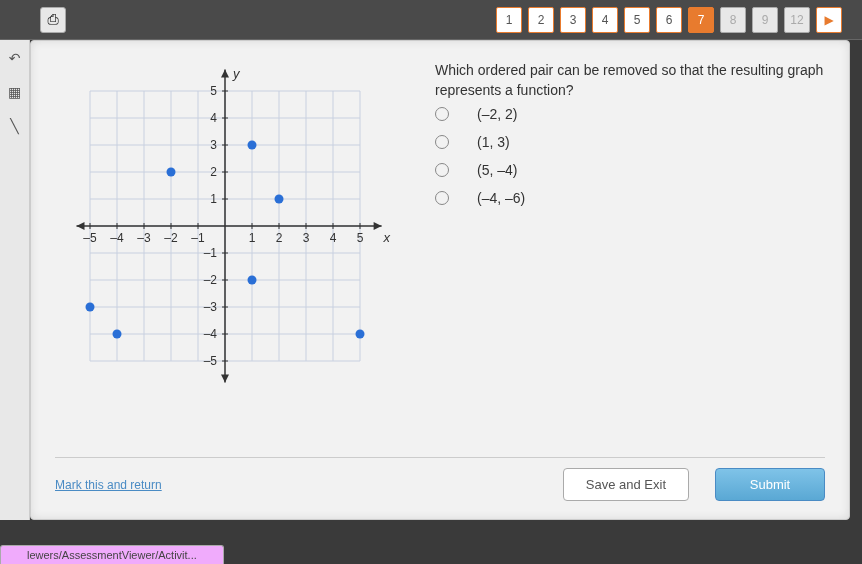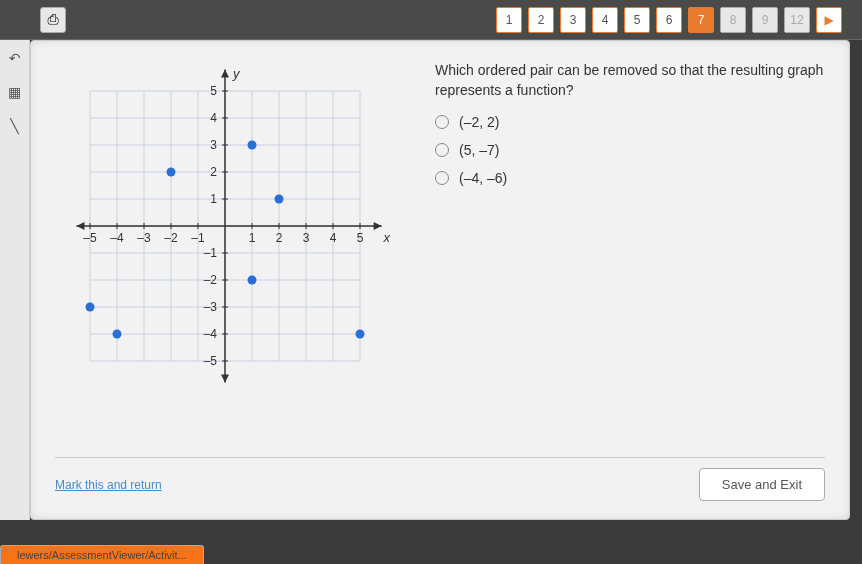--- a/index.html
+++ b/index.html
@@ -107,27 +107,27 @@
     .graph {
       width: 350px;
       height: 340px;
     }
     .question-side {
       flex: 1;
       font-size: 14px;
       color: #333;
     }
     .question-text {
-      margin-bottom: 8px;
+      margin-bottom: 0;
       line-height: 1.4;
     }
     .option {
       display: flex;
       align-items: center;
-      gap: 10px;
+      gap: 28px;
       padding: 6px 0;
       cursor: pointer;
     }
     .radio {
       width: 14px; height: 14px;
       border: 1.5px solid #888;
       border-radius: 50%;
       flex-shrink: 0;
     }
     .bottom-row {
@@ -176,24 +176,24 @@
       top: 0;
       border-top: 17px solid transparent;
       border-bottom: 17px solid transparent;
       border-left: 12px solid #5aa8d4;
     }
     .btn.next { padding-right: 18px; min-width: 92px; }
     .status-tab {
       position: absolute;
       bottom: 0;
       left: 0;
-      background: #f97316;
+      background: #f0abfc;
       border: 1px solid #aaa;
       border-bottom: none;
-      padding: 3px 16px;
+      padding: 3px 26px;
       font-size: 11px;
       color: #444;
       border-radius: 3px 3px 0 0;
     }
     svg text { font-family: Arial; }
   </style>
 </head>
 <body>
 
 <div class="top-bar">
@@ -306,30 +306,35 @@
     </div>
     <div class="question-side">
       <div class="question-text">Which ordered pair can be removed so that the resulting graph represents a function?</div>
       <div>
           <div class="option">
             <div class="radio"></div>
             <span>(–2, 2)</span>
           </div>
           <div class="option">
             <div class="radio"></div>
-            <span>(5, –7)</span>
+            <span>(1, 3)</span>
+          </div>
+          <div class="option">
+            <div class="radio"></div>
+            <span>(5, –4)</span>
           </div>
           <div class="option">
             <div class="radio"></div>
             <span>(–4, –6)</span>
           </div>
         </div>
     </div>
   </div>
   <div class="bottom-row">
     <a class="mark-link">Mark this and return</a>
     <div class="btn-group">
       <div class="btn">Save and Exit</div>
+      <div class="btn primary">Submit</div>
     </div>
   </div>
 </div>
 
 <div class="status-tab">lewers/AssessmentViewer/Activit...</div>
 
 </body></html>

